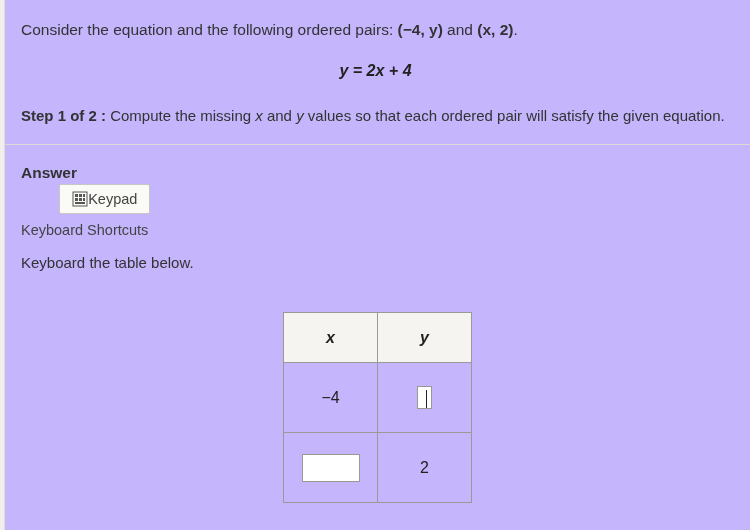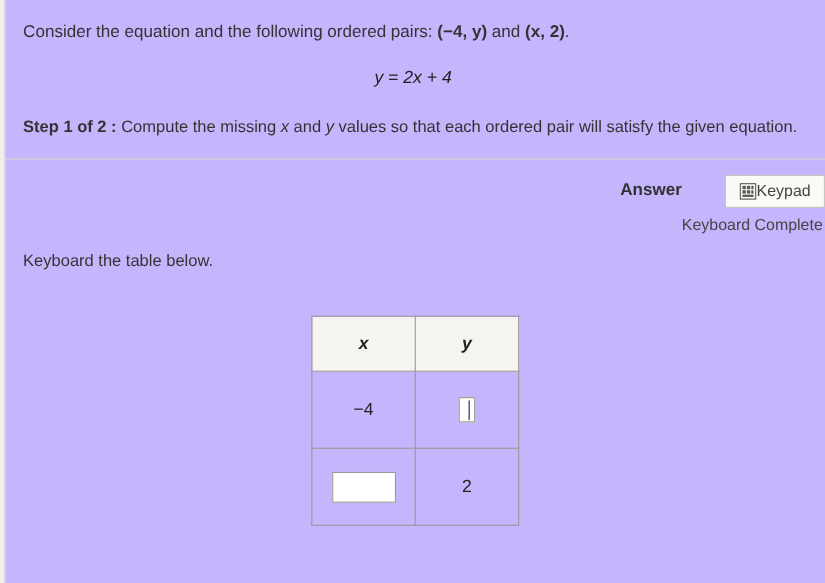--- a/index.html
+++ b/index.html
@@ -28,36 +28,38 @@
     color: #333;
     margin-bottom: 18px;
   }
   .bold { font-weight: 700; }
   .equation {
     text-align: center;
     font-size: 16px;
     font-style: italic;
     color: #222;
     margin-bottom: 22px;
+    font-weight: bold;
   }
   .step-line {
     font-size: 15px;
     color: #333;
   }
   .italic { font-style: italic; }
   .divider {
     border: none;
     border-top: 1px solid #dcdad4;
     margin: 0;
   }
   .answer-bar {
     display: flex;
     justify-content: flex-end;
     align-items: flex-start;
     padding: 14px 0 0 16px;
+    flex-direction: column;
   }
   .answer-label {
     font-weight: 700;
     font-size: 15.5px;
     color: #333;
     padding-top: 2px;
   }
   .right-controls {
     display: flex;
     flex-direction: column;
@@ -157,21 +159,21 @@
           <rect x="3" y="3" width="3" height="3" fill="#555"></rect>
           <rect x="7" y="3" width="3" height="3" fill="#555"></rect>
           <rect x="11" y="3" width="2" height="3" fill="#555"></rect>
           <rect x="3" y="7" width="3" height="3" fill="#555"></rect>
           <rect x="7" y="7" width="3" height="3" fill="#555"></rect>
           <rect x="11" y="7" width="2" height="3" fill="#555"></rect>
           <rect x="3" y="11" width="10" height="2" fill="#555"></rect>
         </svg>
         <span>Keypad</span>
       </button>
-      <div class="shortcuts">Keyboard Complete</div>
+      <div class="shortcuts">Keyboard Shortcuts</div>
     </div>
   </div>
 
   <div class="instruction">Keyboard the table below.</div>
 
   <div class="table-wrap">
     <table class="data">
       <tbody>
           <tr>
         <th>x</th>

